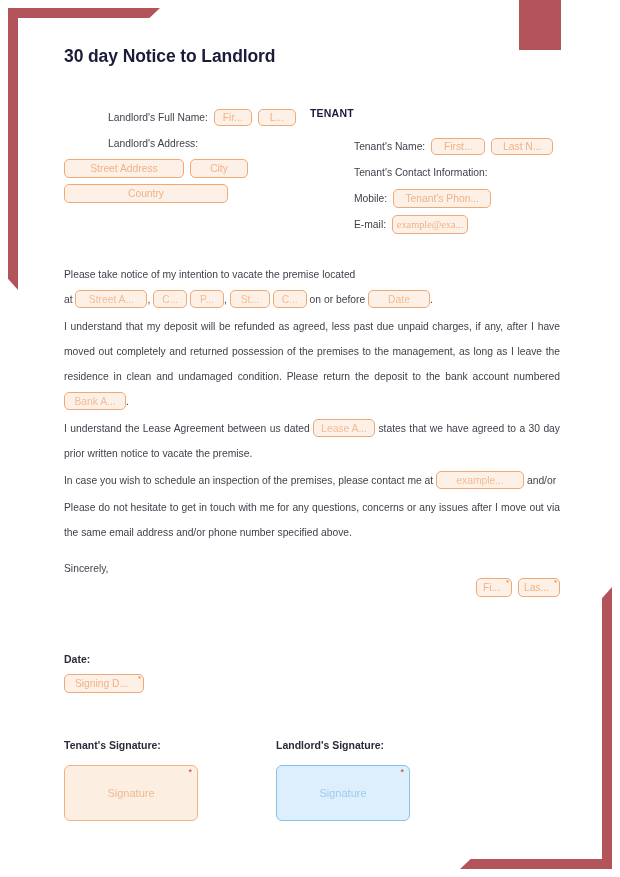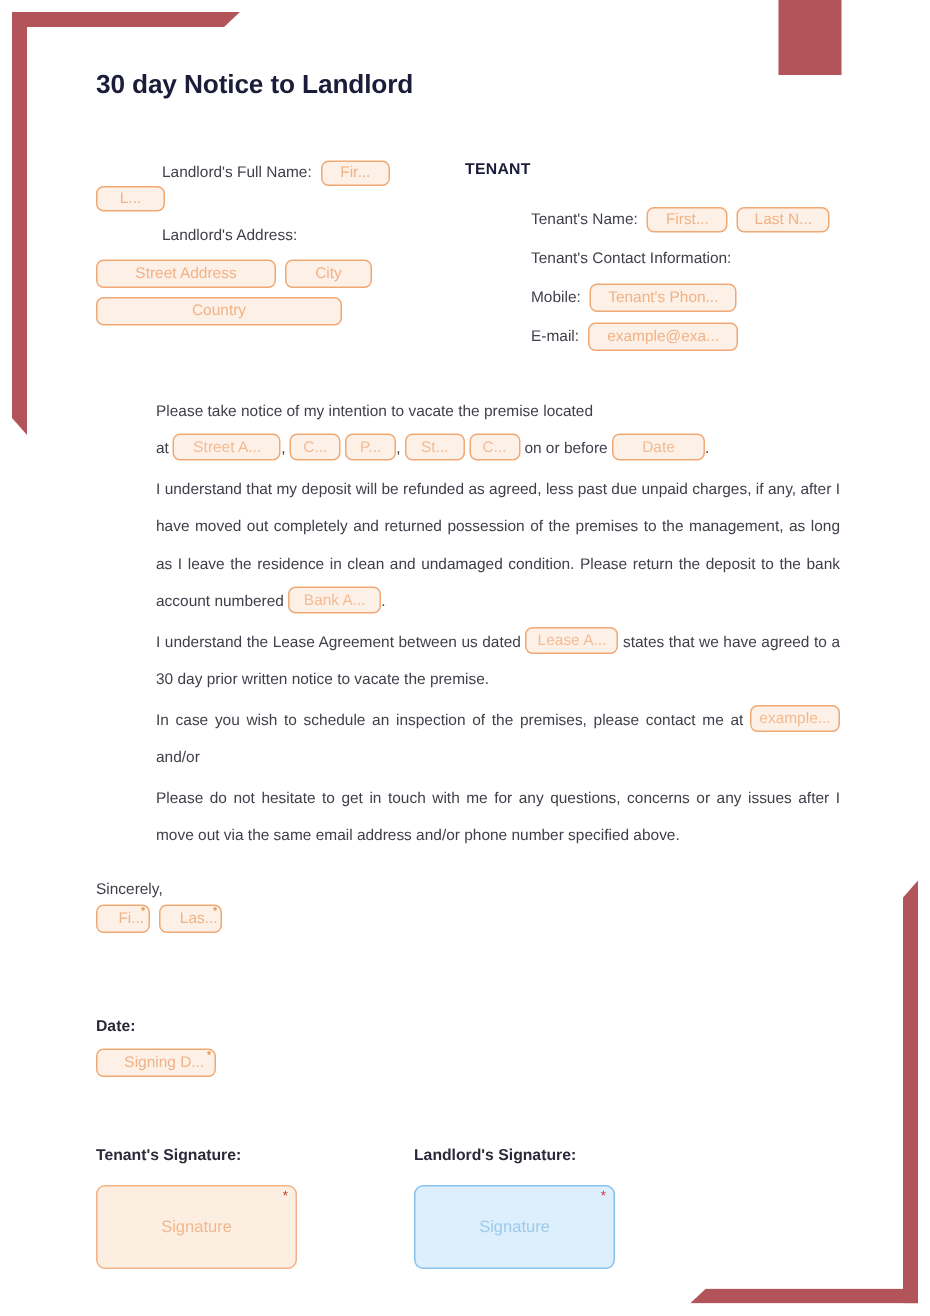--- a/index.html
+++ b/index.html
@@ -110,21 +110,21 @@
     display: inline-flex;
     align-items: center;
     justify-content: center;
     box-sizing: border-box;
     background: #fdf1e7;
     border: 1px solid #f0a875;
     border-radius: 5px;
     color: #f0b286;
     font-size: 10.3px;
     height: 17px;
-    padding: 0 22px;
+    padding: 0 6px;
     overflow: hidden;
     white-space: nowrap;
     vertical-align: middle;
   }
   .chip.tall { height: 19px; }
   .chip .req {
     position: absolute;
     top: 0px;
     right: 2px;
     color: #e8832f;
@@ -136,35 +136,34 @@
   .w-fir   { width: 38px; }
   .w-l     { width: 38px; }
   .w-first { width: 54px; }
   .w-lastn { width: 62px; }
   .w-street{ width: 120px; }
   .w-city  { width: 58px; }
   .w-state { width: 76px; }
   .w-postal{ width: 82px; }
   .w-country { width: 164px; }
   .w-phone { width: 98px; }
-  .w-email { width: 100px; }
+  .w-email { width: 76px; font-family: Liberation Serif, serif; }
 
   .addr-row { display: flex; gap: 6px; margin-bottom: 6px; }
 
   
   .body {
     margin-top: 22px;
     font-size: 10.3px;
     line-height: 25px;
     color: #3f3f4a;
   }
   .para {
     text-align: justify;
     margin-bottom: 2px;
-    margin-left: 40px;
   }
   .para.notice { text-align: left; }
   .para.last-line { text-align: left; }
 
   .inl {
     display: inline-flex;
     align-items: center;
     justify-content: center;
     box-sizing: border-box;
     background: #fdf1e7;
@@ -181,31 +180,31 @@
     top: -1px;
   }
   .i-street { width: 72px; }
   .i-c      { width: 34px; }
   .i-p      { width: 34px; }
   .i-st     { width: 40px; }
   .i-c2     { width: 34px; }
   .i-date   { width: 62px; }
   .i-bank   { width: 62px; }
   .i-lease  { width: 62px; }
-  .i-example{ width: 60px; }
+  .i-example{ width: 88px; }
   .i-phonen { width: 74px; }
 
   
   .sincerely {
     font-size: 10.3px;
     color: #3f3f4a;
     margin-top: 18px;
     margin-bottom: 4px;
   }
-  .name-row { display: flex; gap: 6px; }
+  .name-row { display: flex; gap: 6px; justify-content: flex-end; }
   .w-fi  { width: 36px; }
   .w-las { width: 42px; }
 
   .date-label {
     font-size: 10.5px;
     font-weight: bold;
     color: #2a2a3a;
     margin-top: 56px;
     margin-bottom: 9px;
   }

